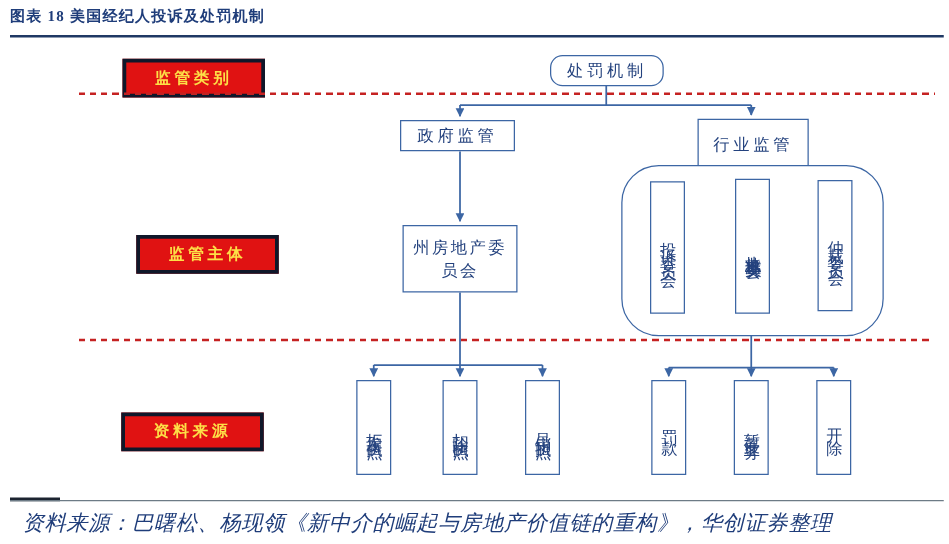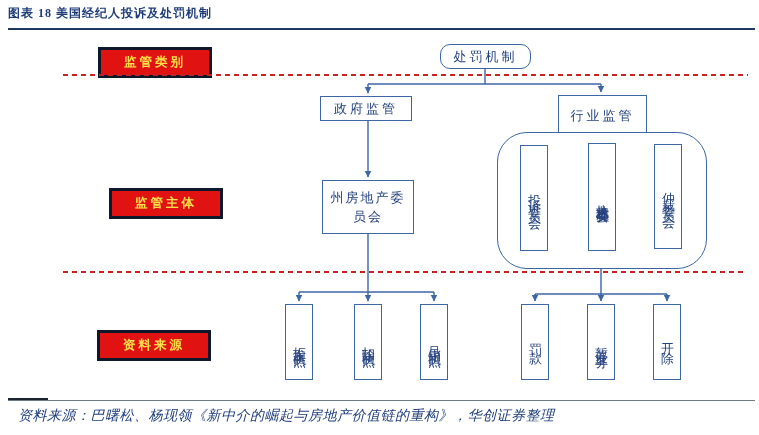--- a/index.html
+++ b/index.html
@@ -35,21 +35,21 @@
     display:flex;align-items:center;justify-content:center;box-sizing:border-box;}
   .ls-5{letter-spacing:6px;}
   .ls-7{letter-spacing:1px;}
   .ls-4{letter-spacing:3px;}
   .ls-2{letter-spacing:9px;}
 
   .connectors{position:absolute;left:0;top:0;pointer-events:none;}
 
   .foot-thick{position:absolute;left:8px;top:398px;width:40px;height:3px;background:#1c2430;}
   .foot-thin{position:absolute;left:8px;top:400px;width:747px;height:1px;background:#6d7b86;}
-  .source{position:absolute;left:18px;top:407px;font-size:14px;font-style:italic;color:var(--navy);letter-spacing:0.5px;}
+  .source{position:absolute;left:18px;top:407px;font-size:17px;font-style:italic;color:var(--navy);letter-spacing:0.5px;}
 </style>
 </head>
 <body>
 
 <div class="canvas">
 
   <div class="fig-title">图表 18  美国经纪人投诉及处罚机制</div>
   <div class="title-rule"></div>
 
   <div class="red-label" style="left:98px;top:47px;">监管类别</div>

